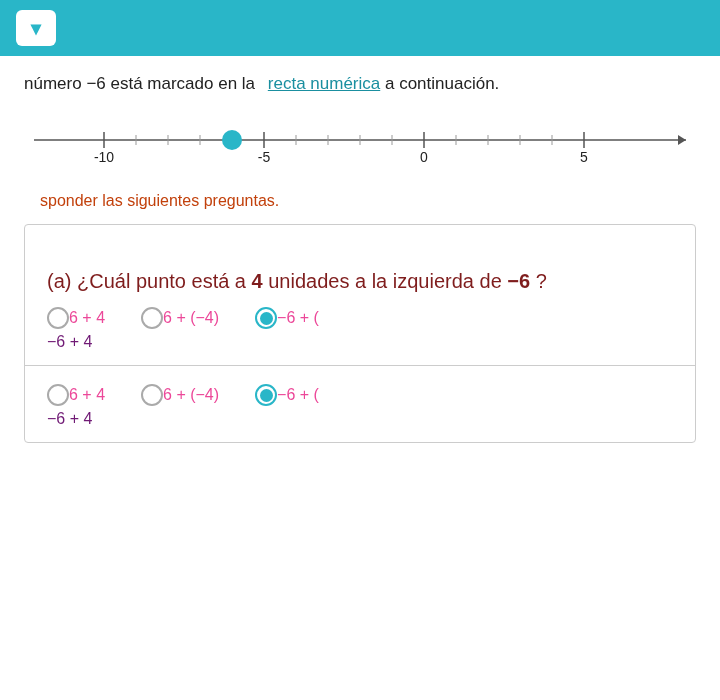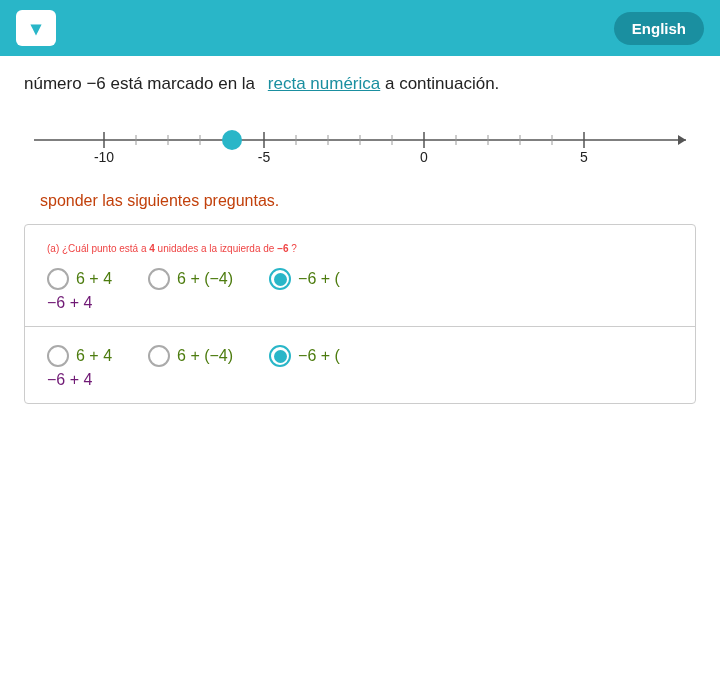--- a/index.html
+++ b/index.html
@@ -83,37 +83,37 @@
       overflow: hidden;
     }
     .question-section {
       padding: 18px 22px 14px 22px;
       border-bottom: 1px solid #ccc;
     }
     .question-section:last-child {
       border-bottom: none;
     }
     .question-label {
-      font-size: 10px;
-      color: #ef4444;
+      font-size: 20px;
+      color: #7f1d1d;
       margin-bottom: 14px;
+      margin-top: 27px;
     }
     .options-row {
       display: flex;
       align-items: center;
       gap: 0;
       margin-bottom: 4px;
     }
     .option {
       display: flex;
       align-items: center;
-      gap: 7px;
       margin-right: 36px;
       font-size: 16px;
-      color: #4d7c0f;
+      color: #ec4899;
       cursor: pointer;
     }
     .radio-outer {
       width: 22px;
       height: 22px;
       border-radius: 50%;
       border: 2px solid #aaa;
       display: flex;
       align-items: center;
       justify-content: center;
@@ -136,21 +136,20 @@
       margin-top: 2px;
     }
   </style>
 </head>
 <body>
 
 <div class="header">
   <div class="header-chevron">
     <span>▾</span>
   </div>
-  <button class="english-btn">English</button>
 </div>
 
 <div class="intro-text">
   <span>número </span><span>−6</span><span> está marcado en la </span><a href="#">recta numérica</a><span> a continuación.</span>
 </div>
 
 <div class="number-line-container">
   <svg class="number-line-svg" viewBox="0 0 672 60" xmlns="http://www.w3.org/2000/svg">
 
     <line x1="10" y1="28" x2="662" y2="28" stroke="#555" stroke-width="1.5"></line>

